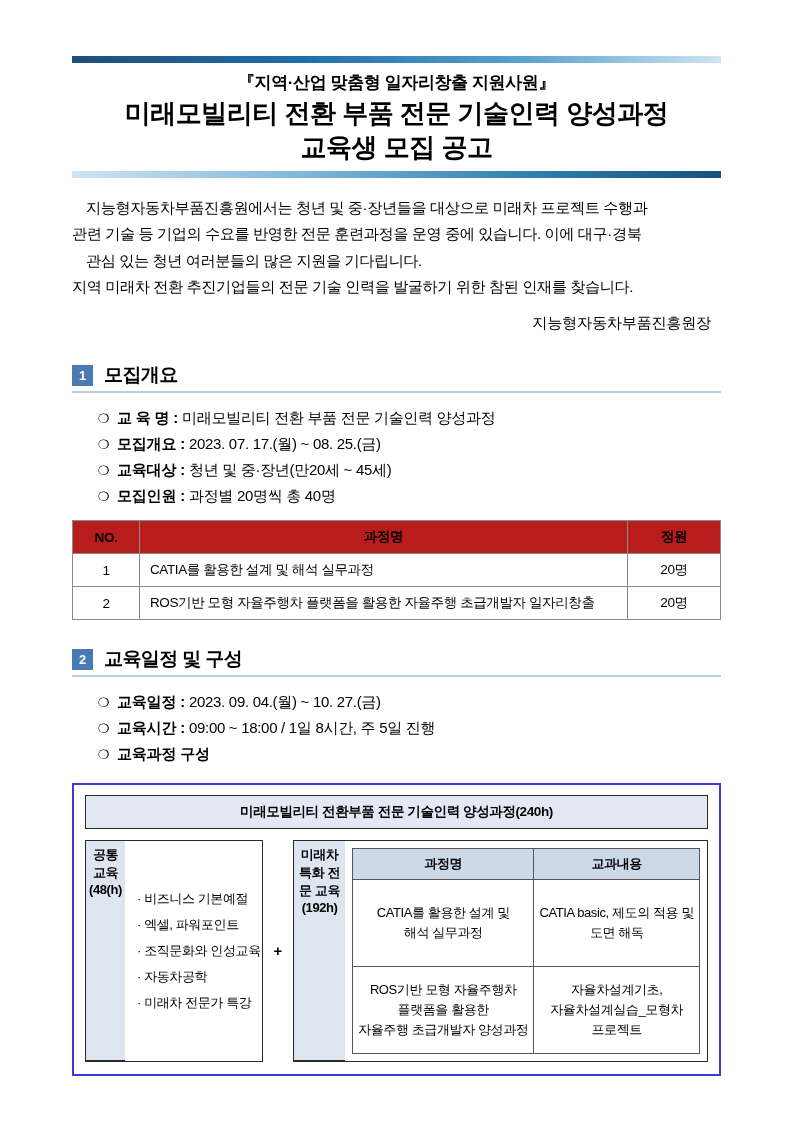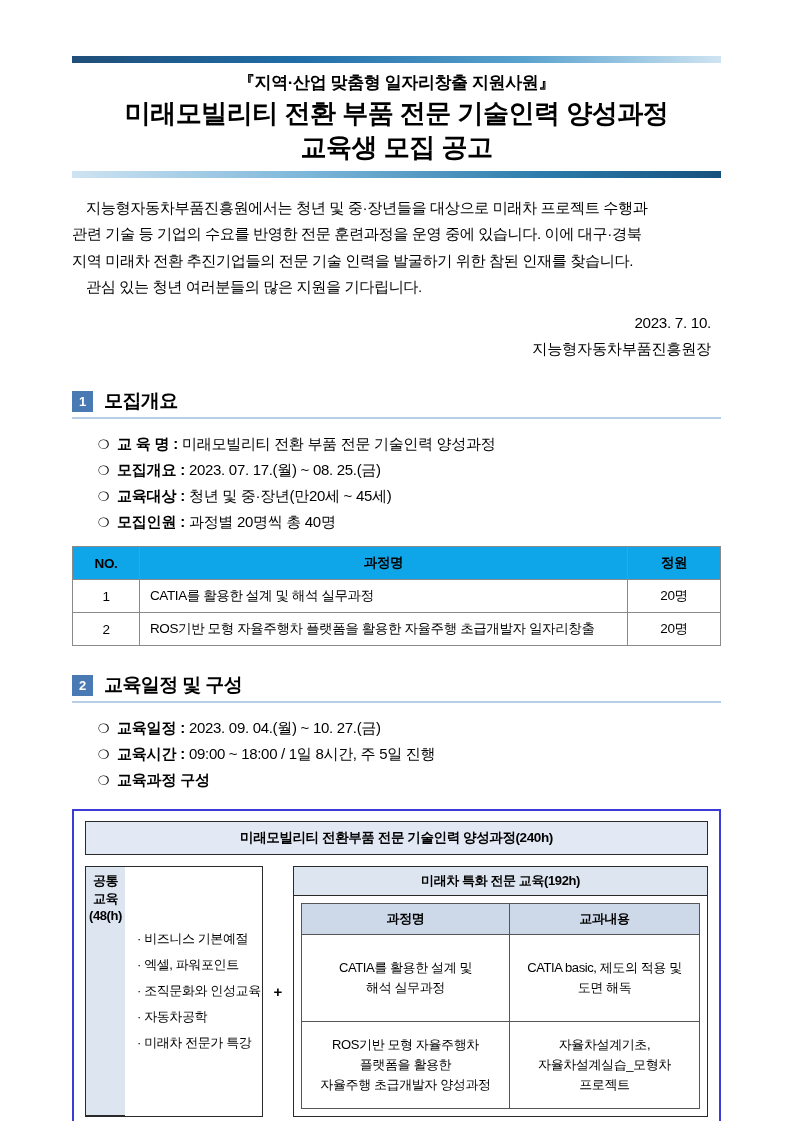--- a/index.html
+++ b/index.html
@@ -130,21 +130,21 @@
     font-size: 13.5px;
     letter-spacing: -0.4px;
   }
   table.course-table th,
   table.course-table td {
     border: 1px solid #8a8a8a;
     padding: 7px 6px;
     vertical-align: middle;
   }
   table.course-table th {
-    background: #0ea5e9;
+    background: #b91c1c;
     font-weight: bold;
     text-align: center;
     font-size: 13.5px;
   }
   table.course-table td.c-no { text-align: center; width: 54px; }
   table.course-table td.c-name { text-align: left; padding-left: 10px; margin-top: 10px; }
   table.course-table td.c-cap { text-align: center; width: 80px; }
   table.course-table th.h-no { width: 54px; }
   table.course-table th.h-cap { width: 80px; }
 
@@ -203,21 +203,21 @@
     display: flex;
     align-items: center;
     justify-content: center;
     font-size: 15px;
     font-weight: bold;
   }
   .col-spec {
     flex: 1 1 auto;
     border: 1.5px solid #2a2a2a;
     display: flex;
-    flex-direction: column;
+    flex-direction: row;
   }
   .col-spec .sh {
     border-bottom: 1.5px solid #2a2a2a;
     background: #dde5f1;
     text-align: center;
     font-weight: bold;
     font-size: 13px;
     letter-spacing: -0.4px;
     padding: 5px 3px;
   }
@@ -256,26 +256,25 @@
     <div class="title-main">
       <div>미래모빌리티 전환 부품 전문 기술인력 양성과정</div>
       <div>교육생 모집 공고</div>
     </div>
     <div class="rule-bottom"></div>
   </div>
 
   <div class="intro">
     <span class="line indent">지능형자동차부품진흥원에서는 청년 및 중·장년들을 대상으로 미래차 프로젝트 수행과</span>
     <span class="line">관련 기술 등 기업의 수요를 반영한 전문 훈련과정을 운영 중에 있습니다. 이에 대구·경북</span>
+    <span class="line indent">관심 있는 청년 여러분들의 많은 지원을 기다립니다.</span>
     <span class="line">지역 미래차 전환 추진기업들의 전문 기술 인력을 발굴하기 위한 참된 인재를 찾습니다.</span>
-    <span class="line indent">관심 있는 청년 여러분들의 많은 지원을 기다립니다.</span>
   </div>
 
   <div class="signature">
-    <div>2023. 7. 10.</div>
     <div>지능형자동차부품진흥원장</div>
   </div>
 
   <div class="section">
     <div class="sec-head">
       <span class="sec-num">1</span>
       <span class="sec-title">모집개요</span>
     </div>
 
     <div class="bullets">

